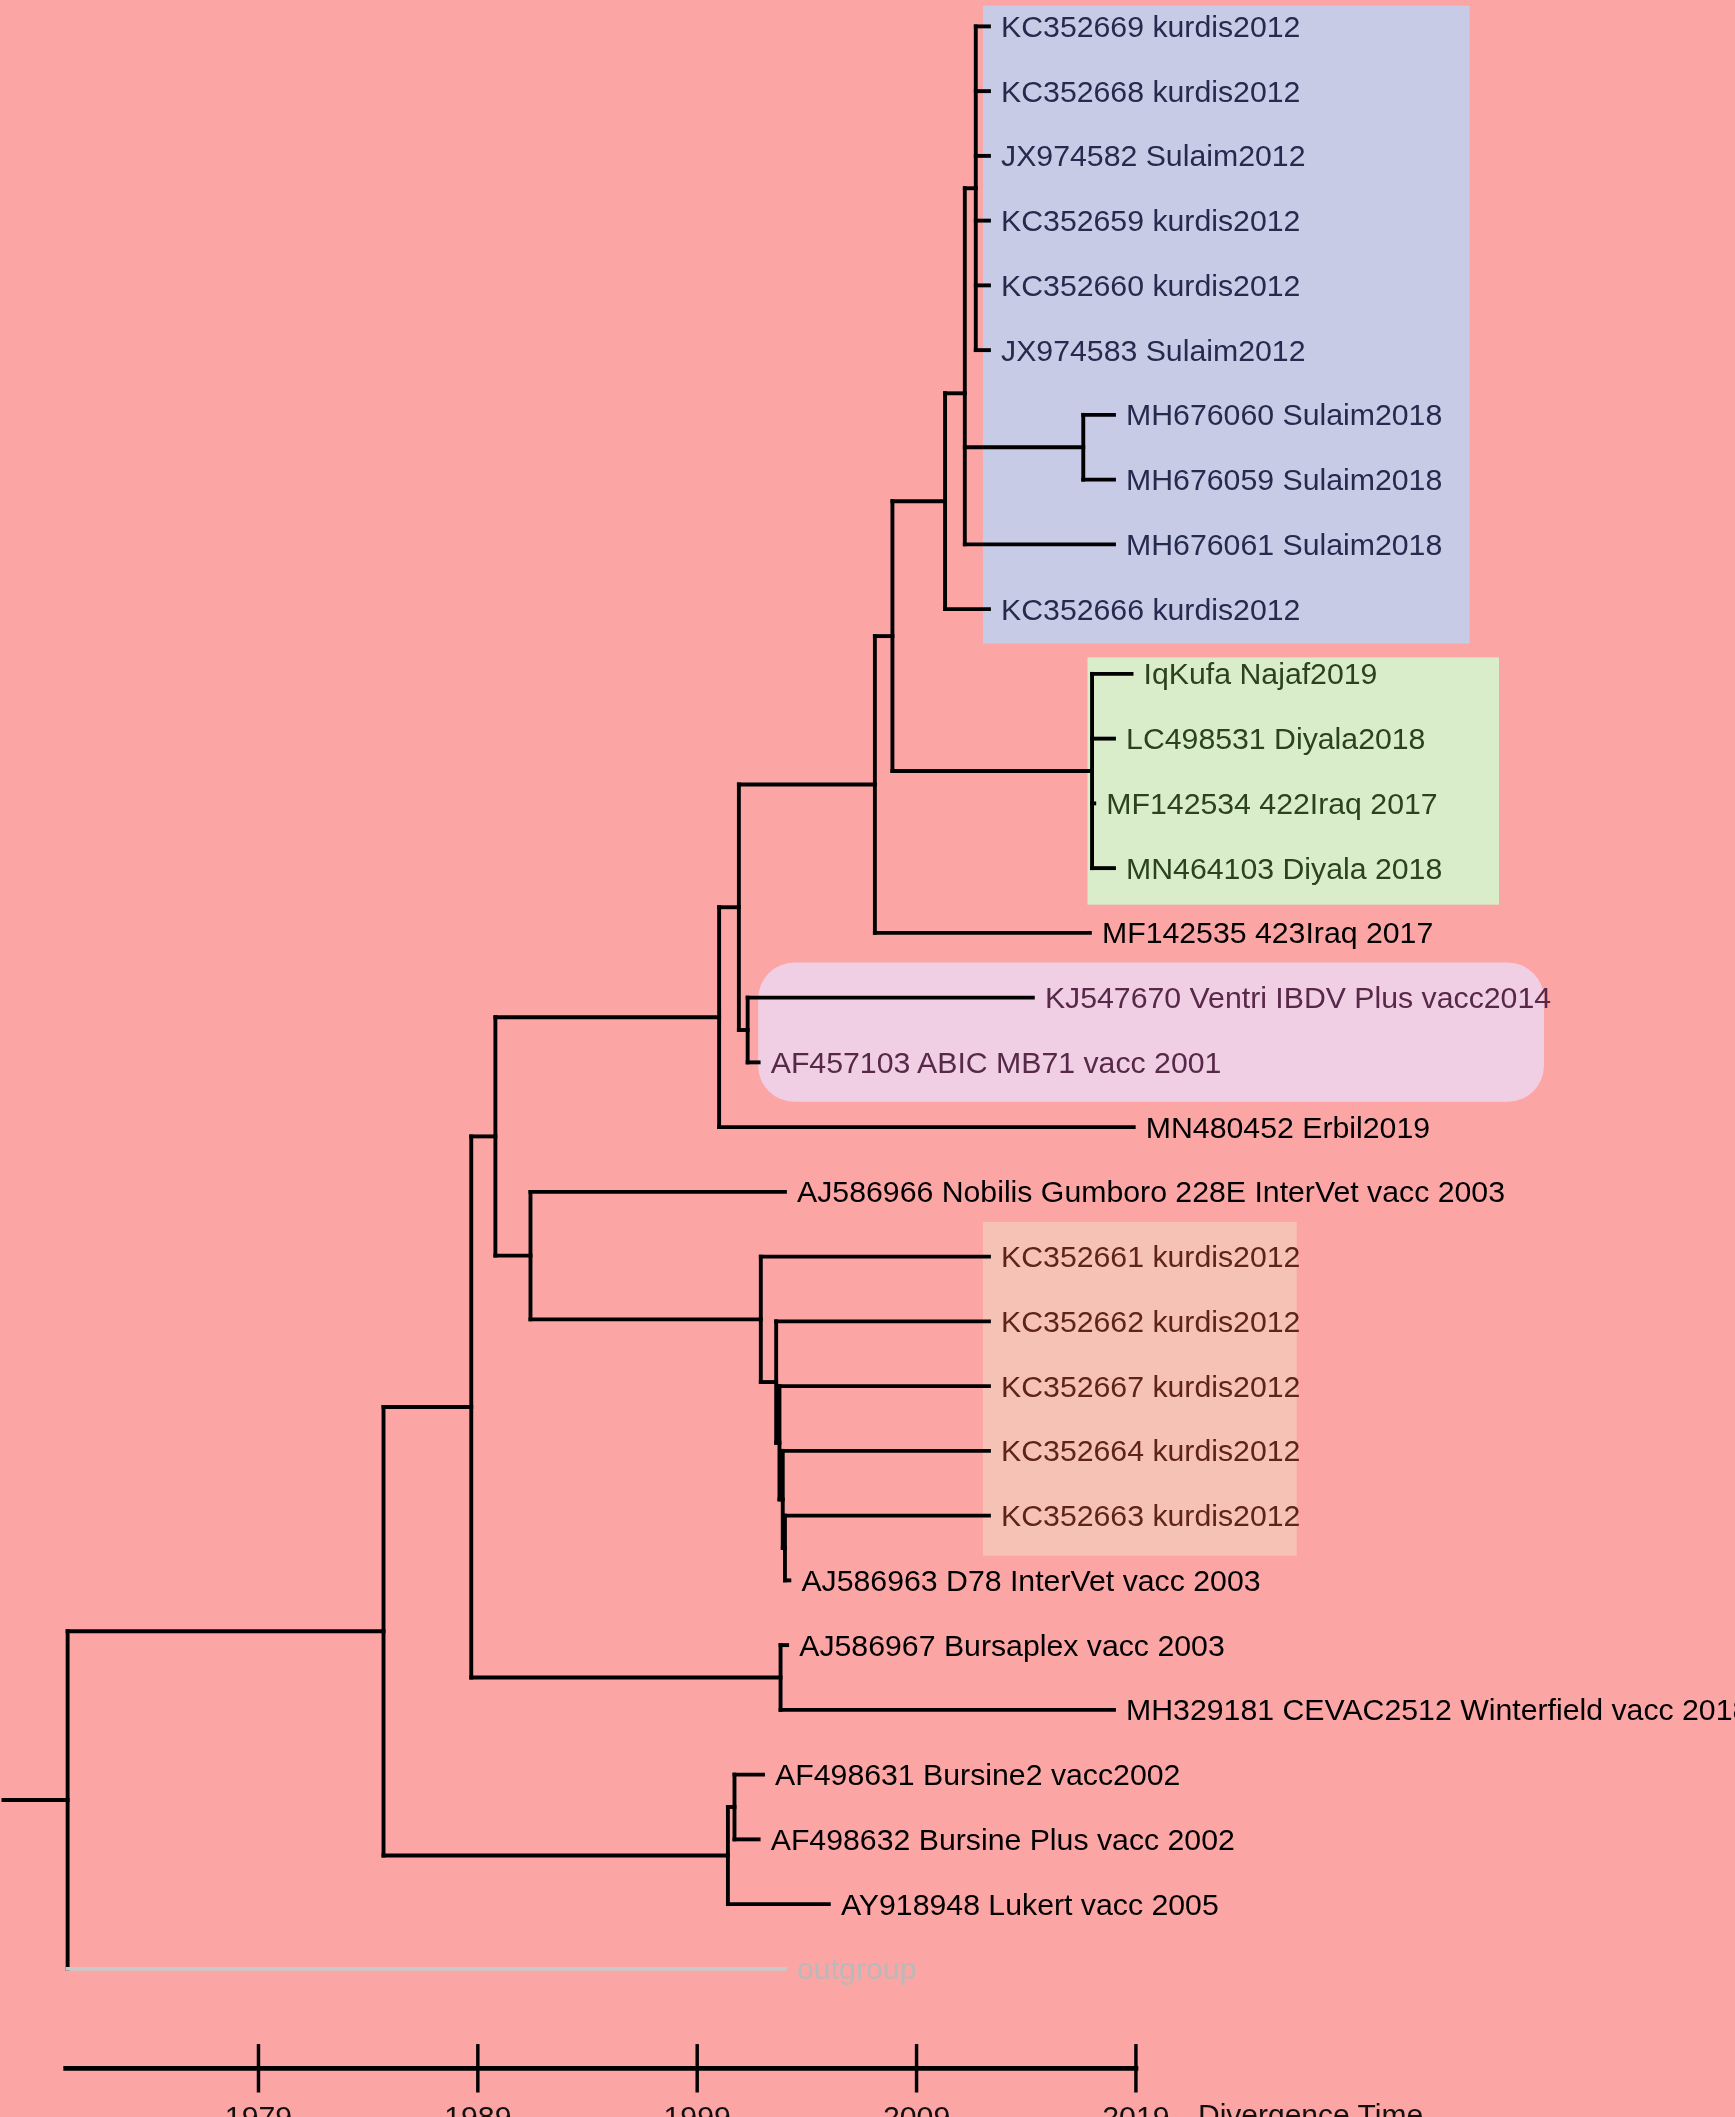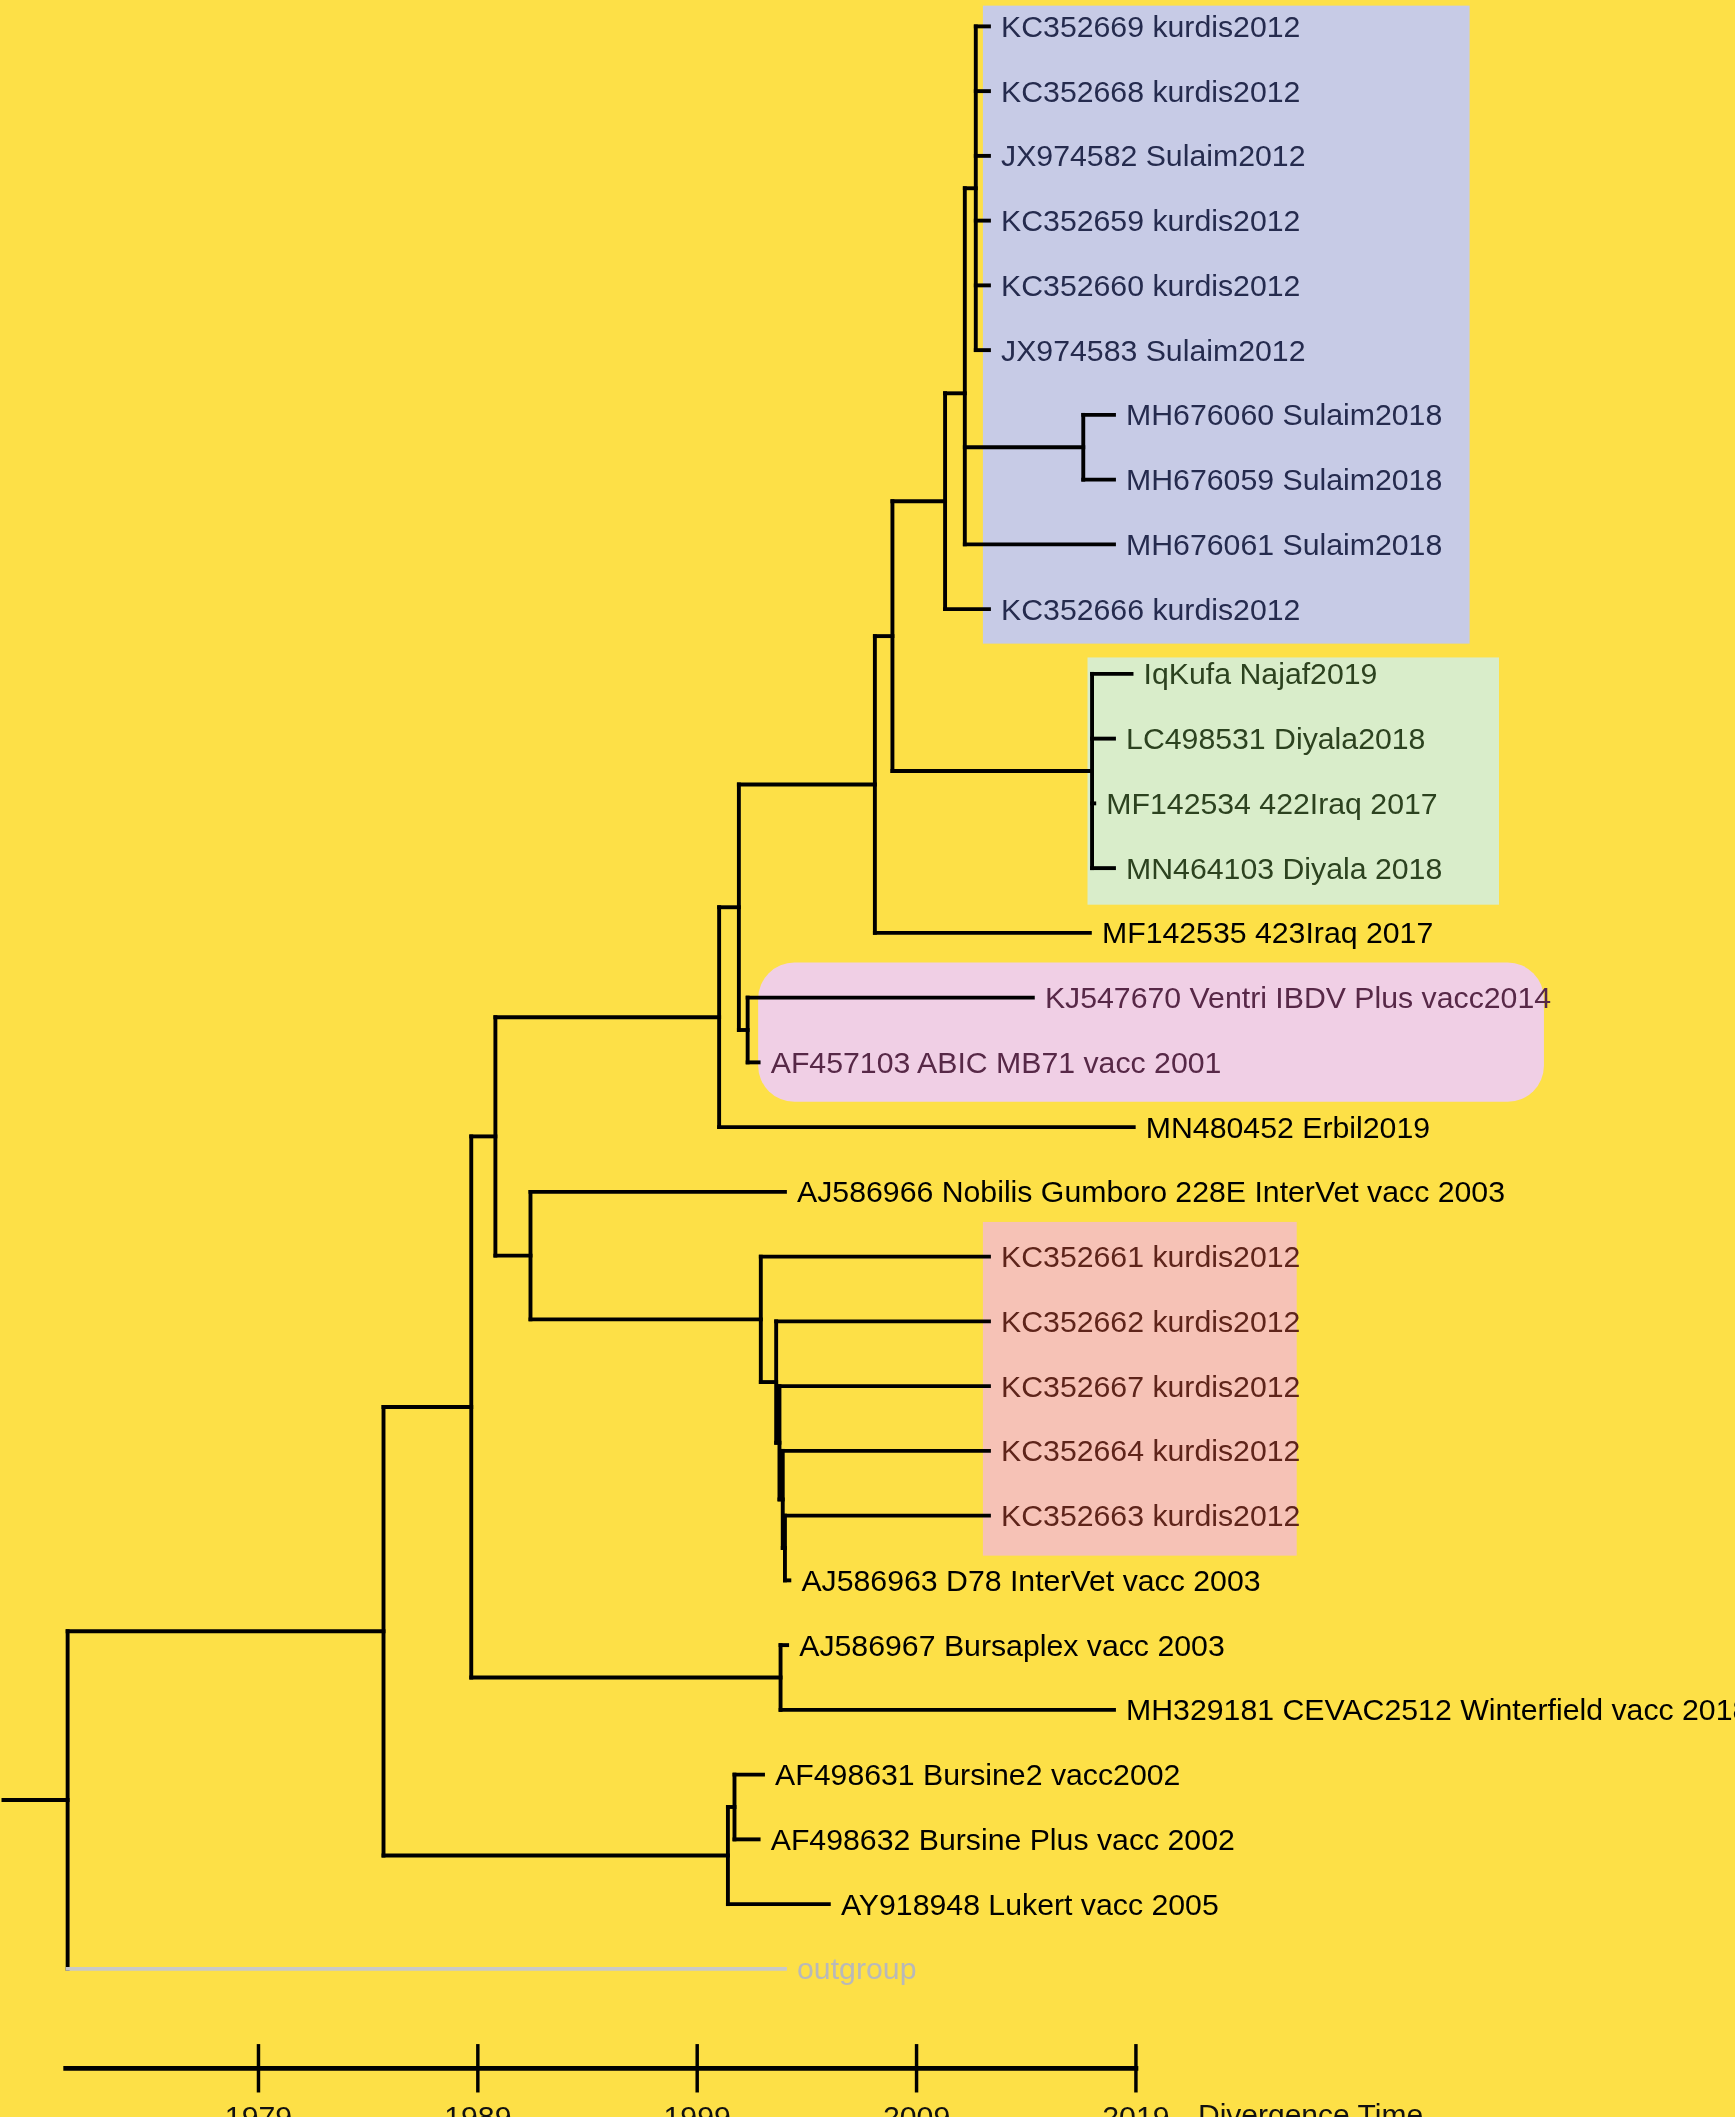--- a/index.html
+++ b/index.html
@@ -1,16 +1,16 @@
 <!DOCTYPE html>
 <html style="font-size:14px"><head>
 <meta charset="utf-8">
 <style>
   html,body{margin:0;padding:0;background:#ffffff;}
-  .stage{position:relative;width:1735px;height:2118px;background:#fde047;overflow:hidden;
+  .stage{position:relative;width:1735px;height:2118px;background:#fca5a5;overflow:hidden;
          font-family:"Liberation Sans", sans-serif;}
   svg{position:absolute;left:0;top:0;}
   .axis-title{position:absolute;font-size:30px;color:#111;white-space:nowrap;}
 </style>
 </head>
 <body>
 
 <div class="stage">
   <svg id="tree-svg" width="1735" height="2118" viewBox="0 0 2007 2449">
       <rect x="1137" y="6" width="563" height="738" fill="#c7cbe6" rx="0" ry="0"></rect>

